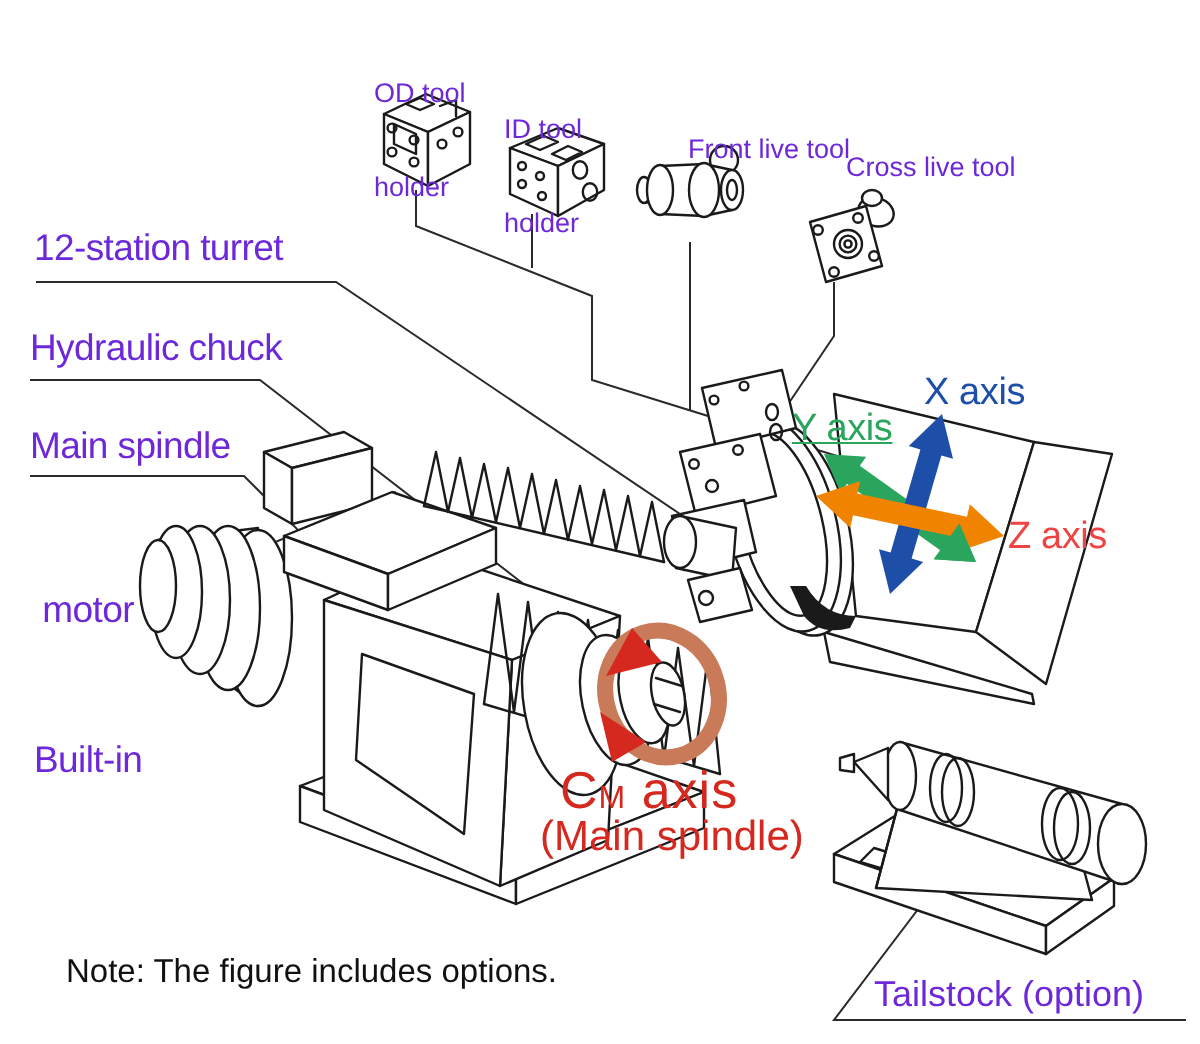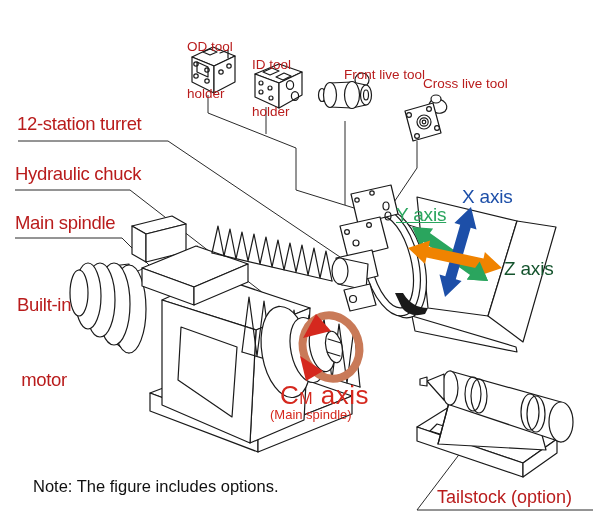--- a/index.html
+++ b/index.html
@@ -1,31 +1,31 @@
 <!DOCTYPE html>
 <html><head>
 <meta charset="utf-8">
 <style>
   html,body{margin:0;padding:0;}
   body{
     width:600px;height:522px;position:relative;overflow:hidden;background:#ffffff;
     font-family:"Liberation Sans","DejaVu Sans",sans-serif;
   }
   .lbl{position:absolute;white-space:pre;line-height:1.18;}
-  .blue{color:#b91c1c;}
+  .blue{color:#6d28d9;}
   .top-lbl{font-size:13.5px;line-height:15.5px;}
   .left-lbl{font-size:18.5px;letter-spacing:-0.3px;text-align:center;}
   .axis-lbl{font-size:19px;letter-spacing:-0.2px;}
   .x-col{color:#1d4fa8;}
   .y-col{color:#2aa55e;text-decoration:underline;}
-  .z-col{color:#14532d;}
+  .z-col{color:#ef4444;}
   .red-col{color:#d5281e;}
   #cm-axis-label{font-size:26px;letter-spacing:0.5px;}
   #cm-axis-label .sub{font-size:16px;}
-  #cm-axis-caption{font-size:13px;}
+  #cm-axis-caption{font-size:21px;}
   #tailstock-label{font-size:18px;text-align:right;}
   #note-label{font-size:16.5px;color:#111111;}
   svg{position:absolute;left:0;top:0;}
   .ln{fill:none;stroke:#1a1a1a;stroke-width:1.2;stroke-linejoin:round;stroke-linecap:round;}
   .lnw{fill:#ffffff;stroke:#1a1a1a;stroke-width:1.2;stroke-linejoin:round;}
   .leader{fill:none;stroke:#2a2a2a;stroke-width:1;}
 </style>
 </head>
 <body>
 
@@ -219,22 +219,22 @@
 </div>
 <div class="lbl top-lbl blue" style="left:344px;top:36px;">
   <div>Front live tool</div>
 </div>
 <div class="lbl top-lbl blue" style="left:423px;top:76px;text-align:right;">Cross live tool</div>
 
 <div class="lbl left-lbl blue" style="left:17px;top:113px;">12-station turret</div>
 <div class="lbl left-lbl blue" style="left:15px;top:163px;">Hydraulic chuck</div>
 <div class="lbl left-lbl blue" style="left:15px;top:212px;">Main spindle</div>
 <div class="lbl left-lbl blue" style="left:17px;top:242px;line-height:25px;">
+  <div>motor</div>
   <div>Built-in</div>
-  <div>motor</div>
 </div>
 
 <div class="lbl axis-lbl x-col" style="left:462px;top:186px;">X axis</div>
 <div class="lbl axis-lbl y-col" style="left:396px;top:204px;">Y axis</div>
 <div class="lbl axis-lbl z-col" style="left:504px;top:258px;">Z axis</div>
 
 <div class="lbl red-col" id="cm-axis-label" style="left:280px;top:380px;"><span>C</span><span class="sub">M</span><span> axis</span></div>
 <div class="lbl red-col" id="cm-axis-caption" style="left:270px;top:407px;">(Main spindle)</div>
 
 <div class="lbl blue" id="tailstock-label" style="left:437px;top:487px;">Tailstock (option)</div>

